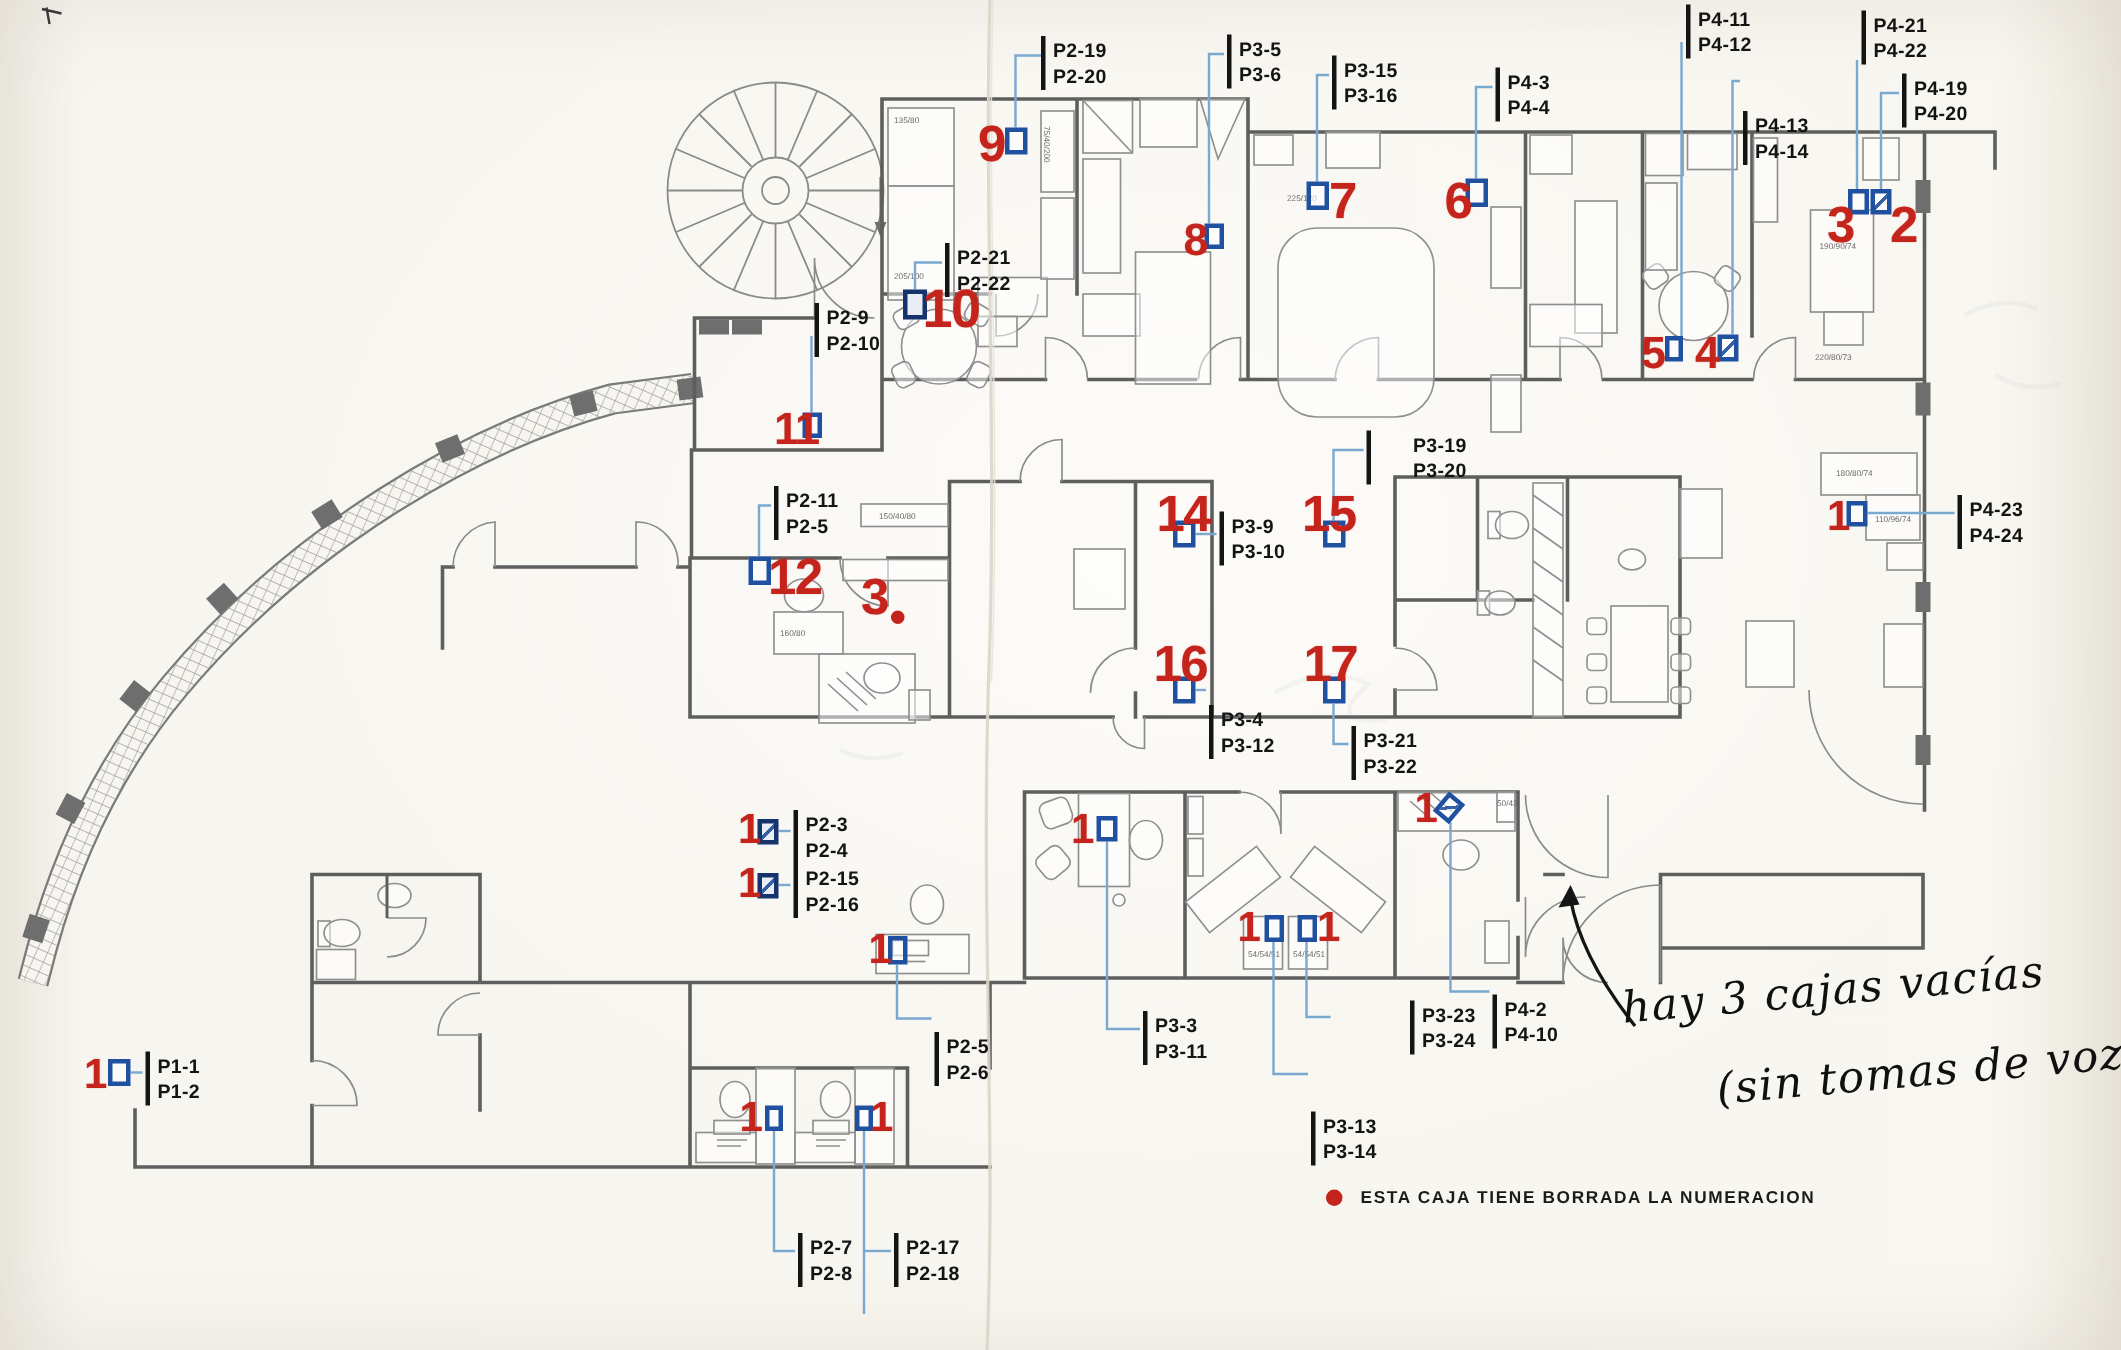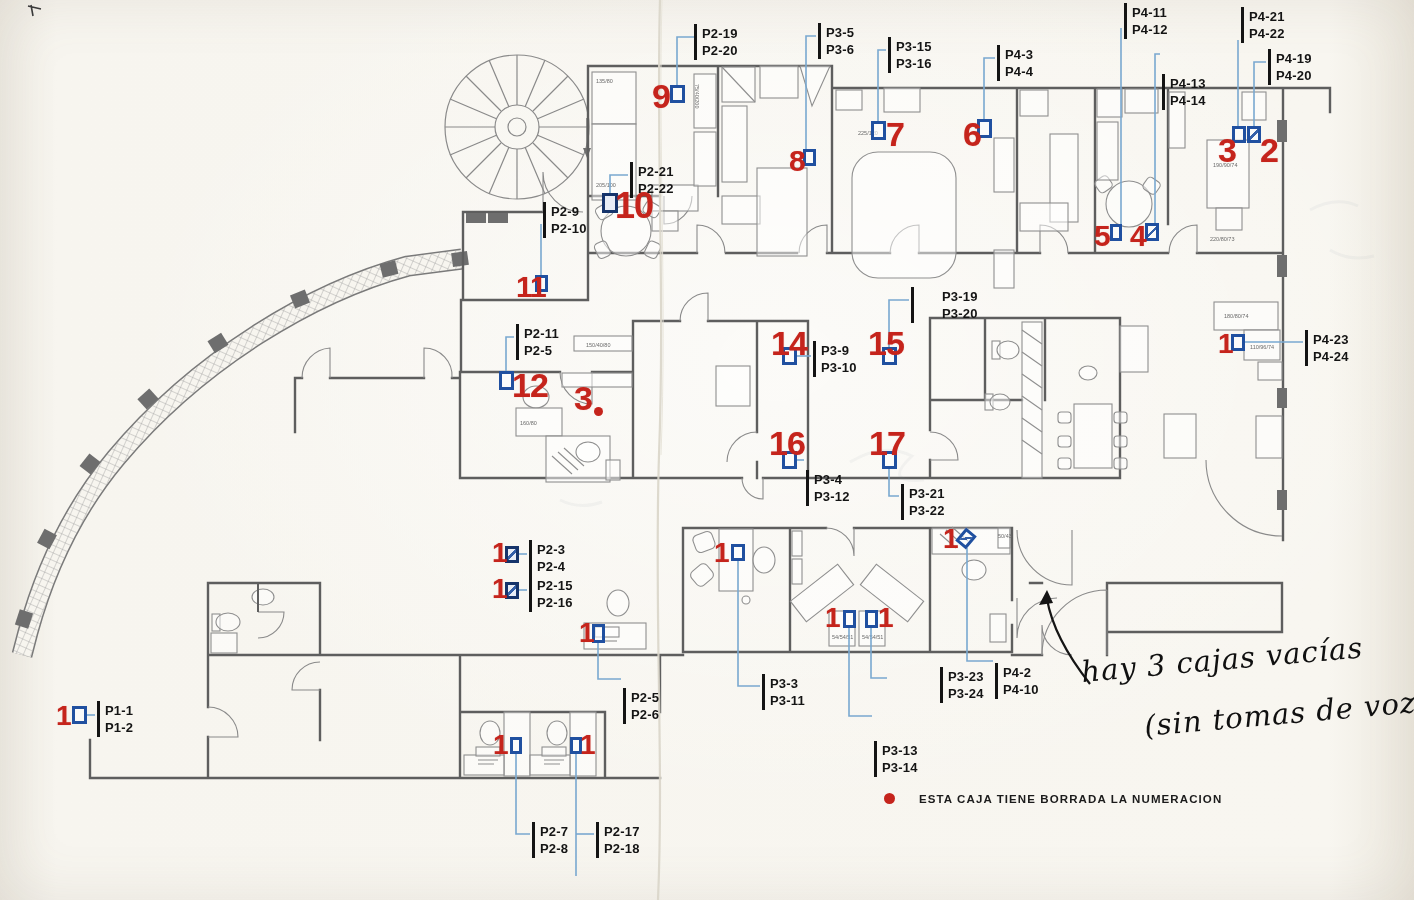--- a/index.html
+++ b/index.html
@@ -28,21 +28,21 @@
   .plabel{
     position:absolute;z-index:5;border-left:3px solid #141414;padding:1px 0 1px 5px;
     font-weight:bold;font-size:13px;line-height:17px;color:#141414;
     letter-spacing:.2px;white-space:nowrap;
   }
   .reddot{position:absolute;z-index:5;width:9px;height:9px;border-radius:50%;background:#c5241c;}
   .dim{
     position:absolute;z-index:2;font-size:5.5px;color:#6b6b6b;white-space:nowrap;
     font-family:"Liberation Sans",sans-serif;transform-origin:left top;
   }
-  #legend{position:absolute;left:884px;top:793px;z-index:5;display:flex;gap:24px;}
+  #legend{position:absolute;left:884px;top:793px;z-index:5;display:flex;gap:12px;}
   #legend .dot{width:11px;height:11px;border-radius:50%;background:#c5241c;}
   #legend .txt{font-weight:bold;font-size:11.5px;letter-spacing:1.1px;color:#1b1b1b;}
   .hand{
     position:absolute;z-index:5;color:#101010;white-space:nowrap;
     font-family:"DejaVu Serif",serif;font-style:italic;font-size:29px;
     transform:rotate(-5deg);transform-origin:left top;letter-spacing:1px;
   }
 </style>
 </head>
 <body>

